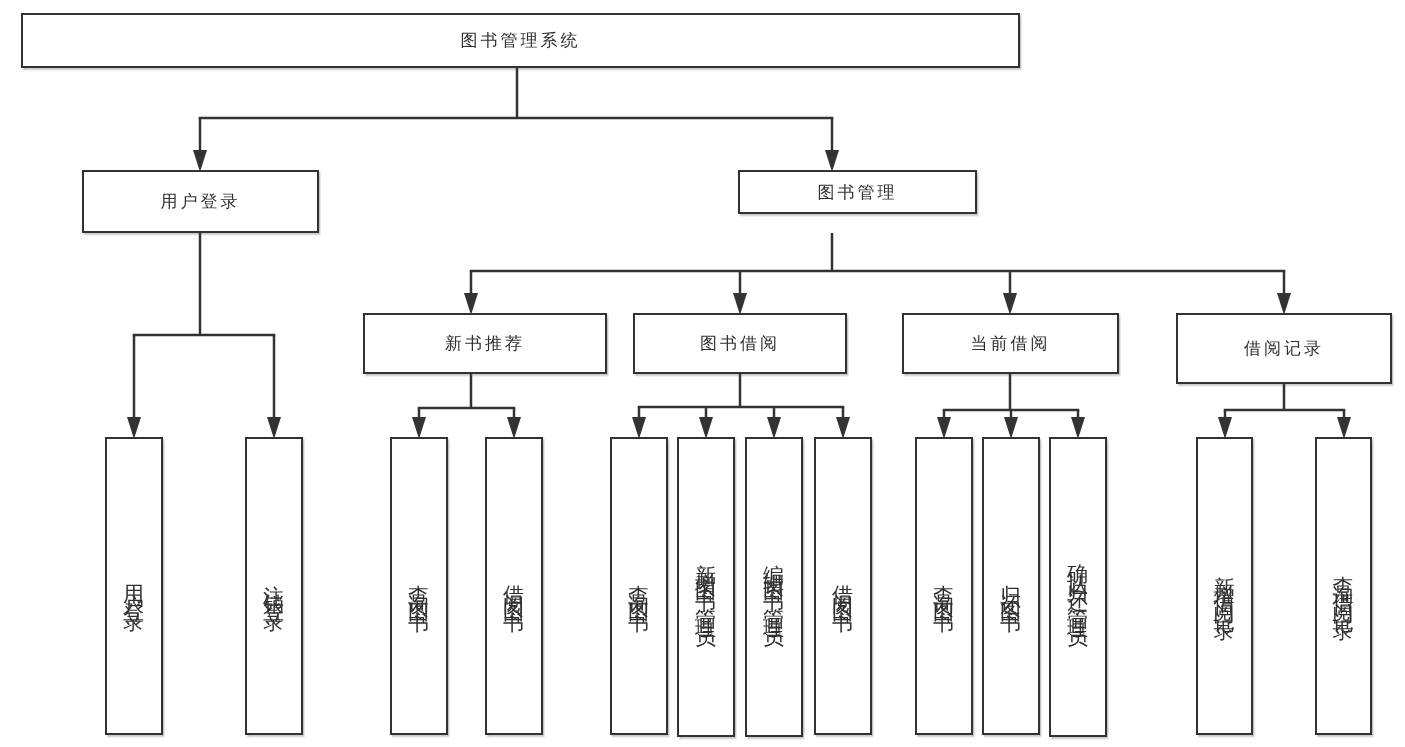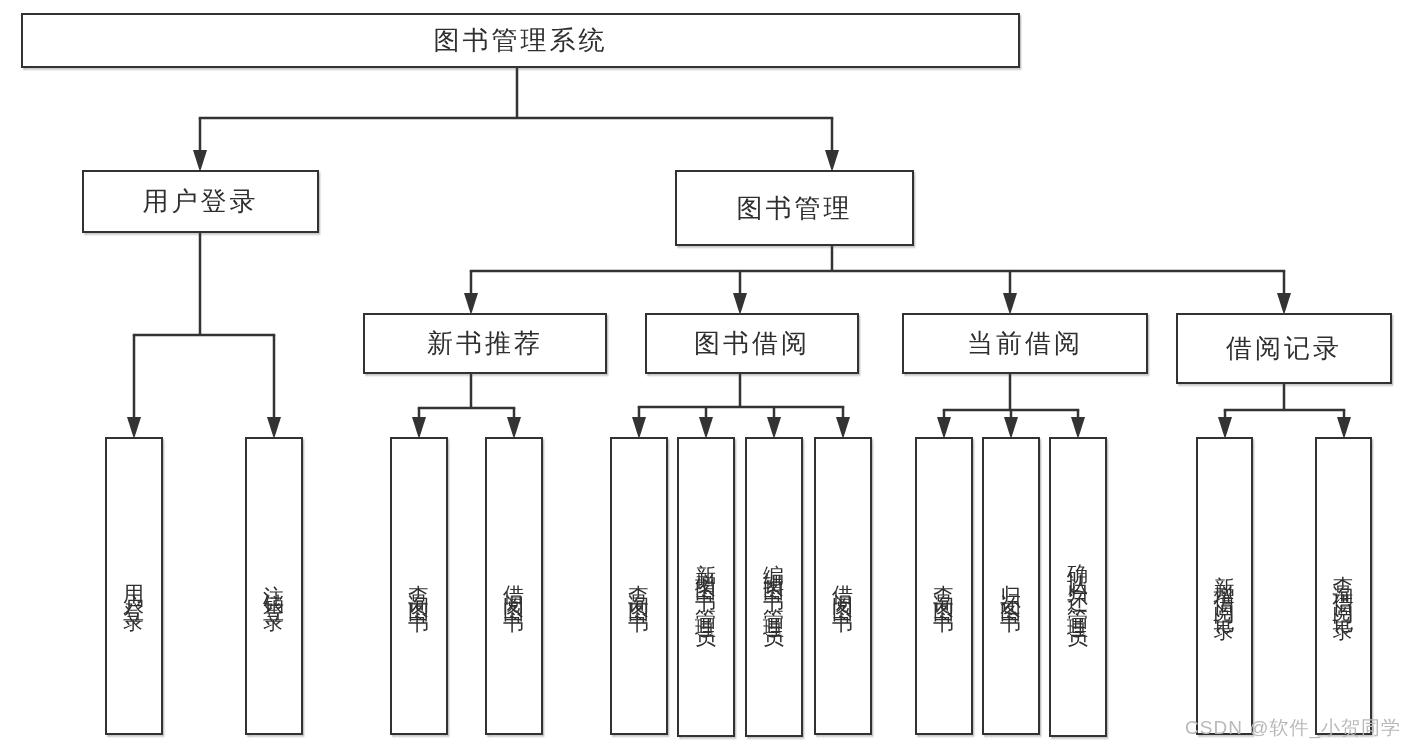--- a/index.html
+++ b/index.html
@@ -24,21 +24,21 @@
     box-sizing: border-box;
     background: #ffffff;
     border: 2.5px solid #323232;
     box-shadow: 1.5px 2px 1.5px rgba(80,80,80,0.35);
     display: flex;
     align-items: center;
     justify-content: center;
     color: #2f2f2f;
     z-index: 2;
   }
-  .box.h { font-size: 26px; letter-spacing: 3px; white-space: nowrap; }
+  .box.h { font-size: 17px; letter-spacing: 3px; white-space: nowrap; }
   .box.v span {
     writing-mode: vertical-rl;
     text-orientation: mixed;
     font-size: 21px;
     letter-spacing: 9px;
     line-height: 1.1;
     white-space: nowrap;
   }
   .watermark {
     position: absolute;
@@ -128,25 +128,25 @@
       <line x1="1225" y1="410" x2="1225" y2="421"></line>
       <polygon points="1218,417 1232,417 1225,439"></polygon>
       <line x1="1344" y1="410" x2="1344" y2="421"></line>
       <polygon points="1337,417 1351,417 1344,439"></polygon>
     </g>
   </svg>
 
   <div class="box h" style="left:21px; top:13px; width:999px; height:55px;">图书管理系统</div>
 
   <div class="box h" style="left:82px; top:170px; width:237px; height:63px;">用户登录</div>
-  <div class="box h" style="left:675px; top:170px; width:239px; height:76px;">图书管理</div>
+  <div class="box h" style="left:738px; top:170px; width:239px; height:44px;">图书管理</div>
 
   <div class="box h" style="left:363px; top:313px; width:244px; height:61px;">新书推荐</div>
-  <div class="box h" style="left:633px; top:313px; width:214px; height:61px;margin-left:12px;">图书借阅</div>
-  <div class="box h" style="left:902px; top:313px; width:246px; height:61px;">当前借阅</div>
+  <div class="box h" style="left:633px; top:313px; width:214px; height:61px;">图书借阅</div>
+  <div class="box h" style="left:902px; top:313px; width:217px; height:61px;">当前借阅</div>
   <div class="box h" style="left:1176px; top:313px; width:216px; height:71px;">借阅记录</div>
 
   <div class="box v" style="left:105px; top:437px; width:58px; height:298px;">
     <span>用户登录</span>
   </div>
   <div class="box v" style="left:245px; top:437px; width:58px; height:298px;">
     <span>注销登录</span>
   </div>
 
   <div class="box v" style="left:390px; top:437px; width:58px; height:298px;">
@@ -179,15 +179,14 @@
     <span>确认归还（管理员）</span>
   </div>
 
   <div class="box v" style="left:1196px; top:437px; width:57px; height:298px;">
     <span>新增借阅记录</span>
   </div>
   <div class="box v" style="left:1315px; top:437px; width:57px; height:298px;">
     <span>查询借阅记录</span>
   </div>
 
-  <div class="watermark">CSDN @软件_小贺同学</div>
 
 </div>
 
 </body></html>

